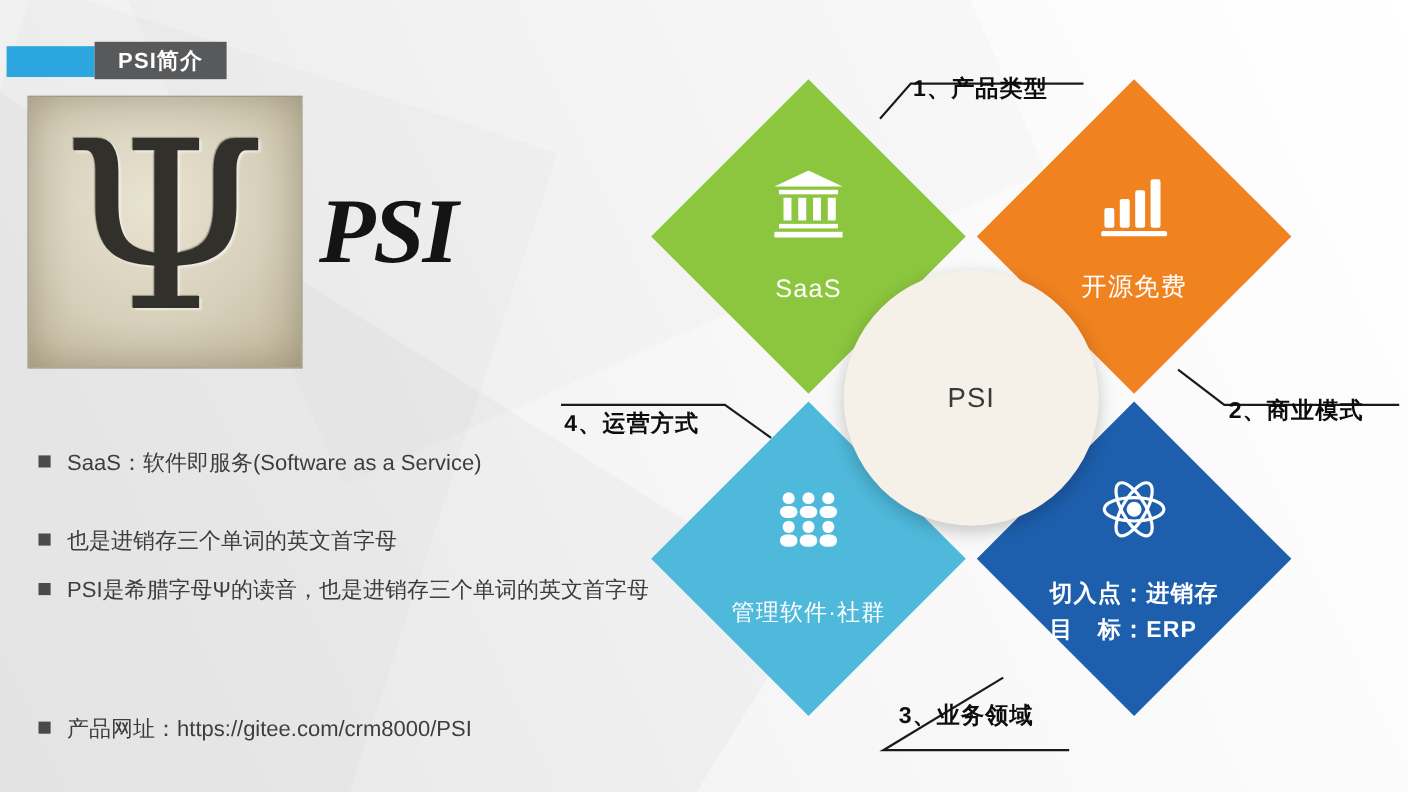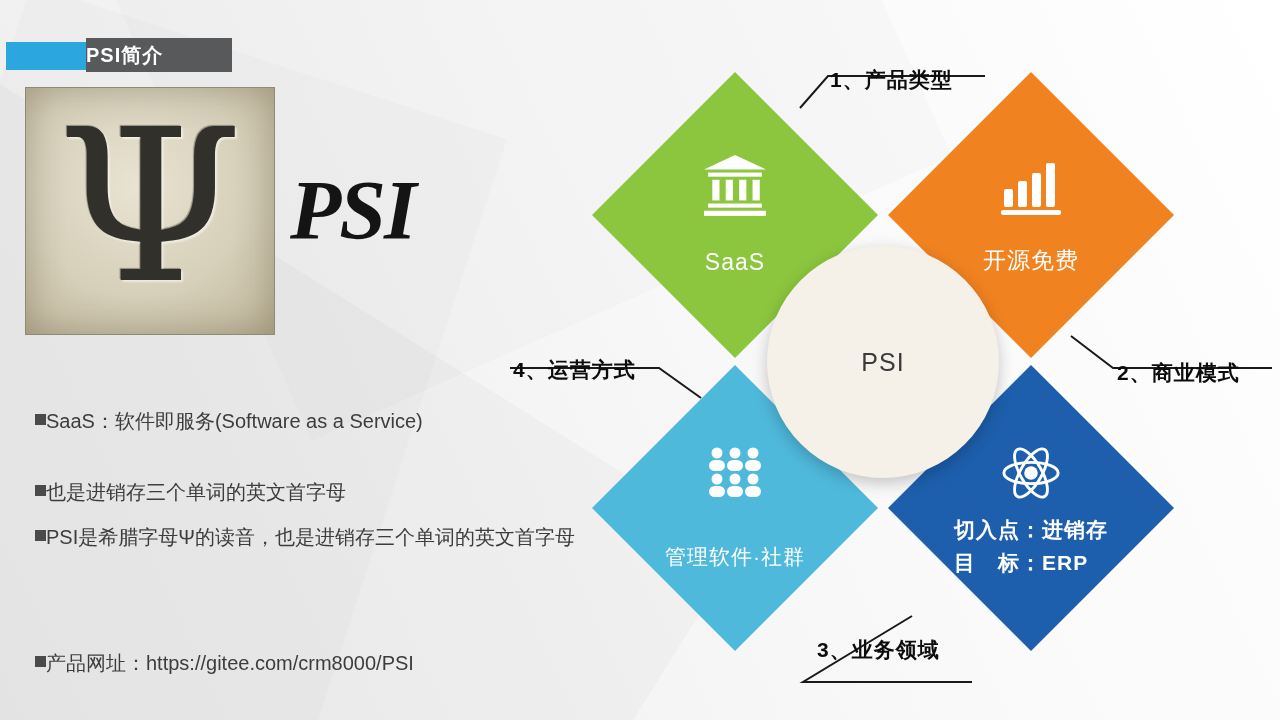--- a/index.html
+++ b/index.html
@@ -12,70 +12,70 @@
   .bg-shape { position:absolute; pointer-events:none; }
   .bg-shape.s1 { left:-260px; top:260px; width:900px; height:640px;
                  background:rgba(150,150,150,0.06); transform:rotate(32deg); }
   .bg-shape.s2 { left:180px; top:-180px; width:700px; height:500px;
                  background:rgba(170,170,170,0.05); transform:rotate(-24deg); }
   .bg-shape.s3 { left:-120px; top:40px; width:500px; height:900px;
                  background:rgba(160,160,160,0.04); transform:rotate(18deg); }
 
   
   .accent-bar { position:absolute; left:6px; top:42px; width:80px; height:28px; }
-  .header-tab { position:absolute; left:86px; top:38px; width:146px; height:34px;
-                display:flex; align-items:center; }
+  .header-tab { position:absolute; left:86px; top:38px; width:120px; height:34px;
+                display:flex; align-items:center; justify-content:center; }
   .header-tab span { color:#ffffff; font-size:20px; font-weight:600; letter-spacing:1px; }
 
   
   .logo { position:absolute; left:25px; top:87px; width:250px; height:248px;
           background:radial-gradient(circle at 45% 40%, #E9E3D2 0%, #D6CFB9 55%, #BFB69A 100%);
           border:1px solid #8f8a75; box-shadow:inset 0 0 38px rgba(60,50,25,0.30);
           display:flex; align-items:center; justify-content:center; }
   .psi-glyph { font-family:"DejaVu Serif", serif; font-size:212px; line-height:1;
                color:#32302a; text-shadow:2px 2px 2px rgba(255,255,255,0.55), -1px -1px 1px rgba(0,0,0,0.35);
                margin-top:-8px; }
   .psi-title { position:absolute; left:290px; top:162px; font-family:"Liberation Serif", serif;
                font-style:italic; font-weight:bold; font-size:84px; letter-spacing:-2px; color:#141414; }
 
   
   .bullets { position:absolute; left:35px; top:0; width:572px; }
-  .bullet { position:absolute; left:0; display:flex; align-items:flex-start;
+  .bullet { position:absolute; left:0; display:flex; gap:15px; align-items:flex-start;
             font-size:20px; color:#3d3d3d; line-height:1.55; width:572px; }
   .bullet .marker { flex:0 0 auto; width:11px; height:11px; background:#4a4a4a; margin-top:8px; }
   .bullet.b0 { top:406px; } .bullet.b1 { top:477px; } .bullet.b2 { top:522px; } .bullet.b3 { top:648px; }
 
   
   .diamond { position:absolute; width:286px; height:286px; z-index:2; }
   .diamond .shape { position:absolute; inset:0; transform:rotate(45deg) scale(0.7071); }
   .diamond .content { position:absolute; inset:0; z-index:3; display:flex; flex-direction:column;
                       align-items:center; justify-content:center; gap:30px; color:#fff; }
   .diamond .icon { display:block; line-height:0; }
   .diamond .label { font-size:23px; font-weight:500; letter-spacing:1px; }
   .diamond .label.small { font-size:21px;margin-top:10px; }
   .diamond .label-lines { text-align:left; font-size:21px; font-weight:600; line-height:1.55; letter-spacing:1px; }
   .d-saas { left:592px; top:72px; }
   .d-open { left:888px; top:72px; }
   .d-comm { left:592px; top:365px; }
   .d-erp  { left:888px; top:365px; }
-  .d-erp .content { gap:10px; padding-top:6px; }
+  .d-erp .content { padding-top:6px; }
 
   
   .center-circle { position:absolute; left:767px; top:246px; width:232px; height:232px; z-index:5;
                    border-radius:50%;
                    box-shadow:0 5px 16px rgba(0,0,0,0.22);
                    display:flex; flex-direction:column; align-items:center; justify-content:center;
                    color:#3a3a3a; font-size:25px; line-height:1.6; letter-spacing:1px; }
 
   
   .callout { position:absolute; z-index:7; font-size:21px; font-weight:bold; color:#0d0d0d; letter-spacing:1px;margin-top:20px; }
   .c1 { left:830px; top:46px; }
   .c2 { left:1117px; top:339px; }
   .c3 { left:817px; top:616px; }
-  .c4 { left:513px; top:336px; }
+  .c4 { left:513px; top:351px; }
   .lines { position:absolute; inset:0; z-index:6; pointer-events:none; }
 </style>
 </head>
 <body>
 
 <div class="slide">
 
   <div class="bg-shape s1"></div>
   <div class="bg-shape s2"></div>
   <div class="bg-shape s3"></div>

